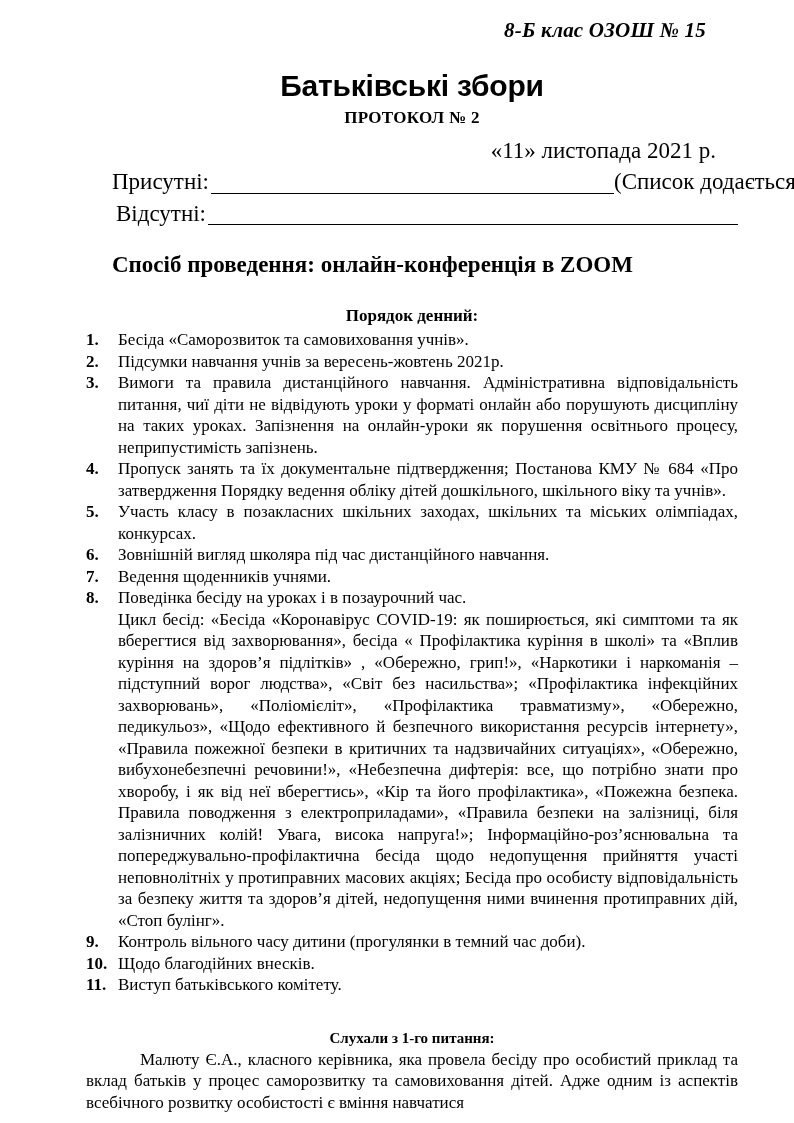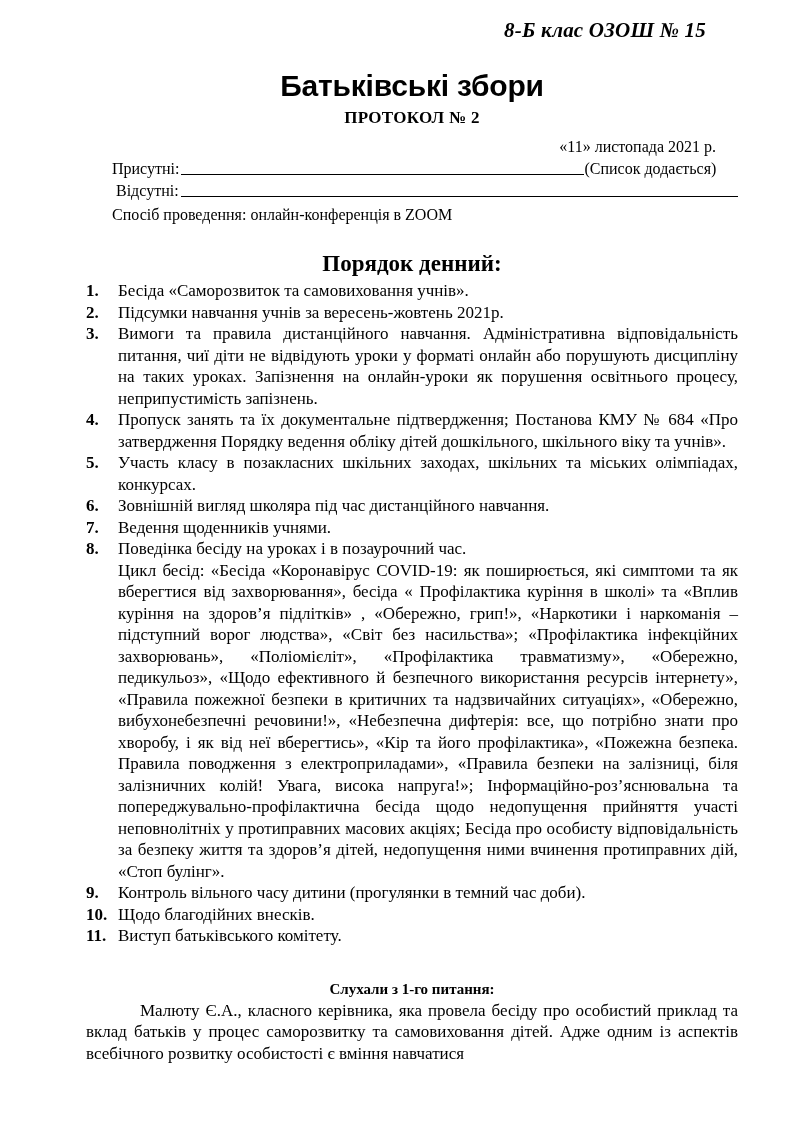--- a/index.html
+++ b/index.html
@@ -48,21 +48,21 @@
   .doc-subtitle {
     text-align: center;
     font-weight: bold;
     font-size: 17px;
     letter-spacing: 0.3px;
     margin: 0 0 8px 0;
   }
 
   
   .meta {
-    font-size: 16px;
+    font-size: 23px;
     line-height: 1.32;
   }
   .meta-date {
     text-align: right;
     padding-right: 22px;
     margin: 0 0 1px 0;
   }
   .meta-row {
     display: flex;
     align-items: baseline;
@@ -76,28 +76,29 @@
     flex: 1 1 auto;
     border-bottom: 1.3px solid #000;
     align-self: flex-end;
     margin: 0 0 4px 2px;
     height: 0;
   }
   .meta-fill.short { flex: 0 0 403px; }
   .meta-tail { flex: 0 0 auto; }
   .meta-plain {
     padding-left: 26px;
-    margin: 3px 0 0 0;
+    margin: 21px 0 0 0;
+    font-weight: bold;
   }
 
   
   .section-heading {
     text-align: center;
     font-weight: bold;
-    font-size: 23px;
+    font-size: 17px;
     margin: 26px 0 3px 0;
   }
   .section-heading.small {
     font-size: 15px;
     margin: 34px 0 2px 0;
   }
 
   ol.agenda {
     list-style: none;
     margin: 0;

